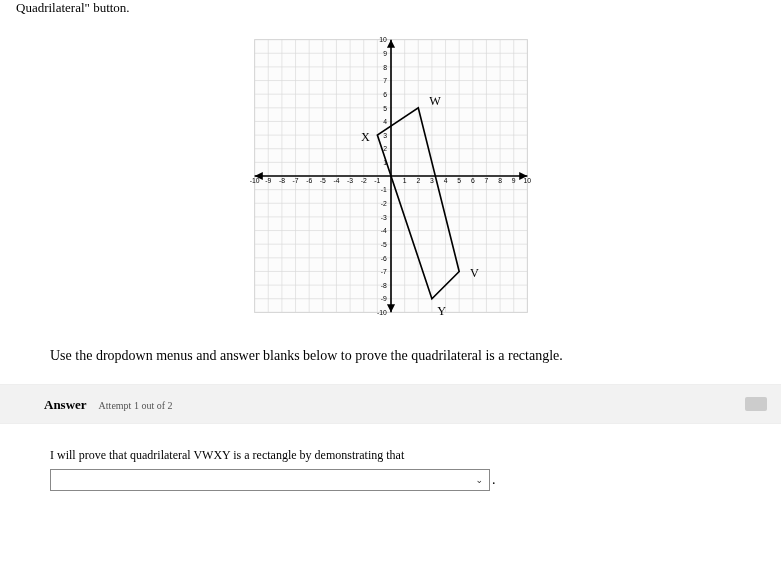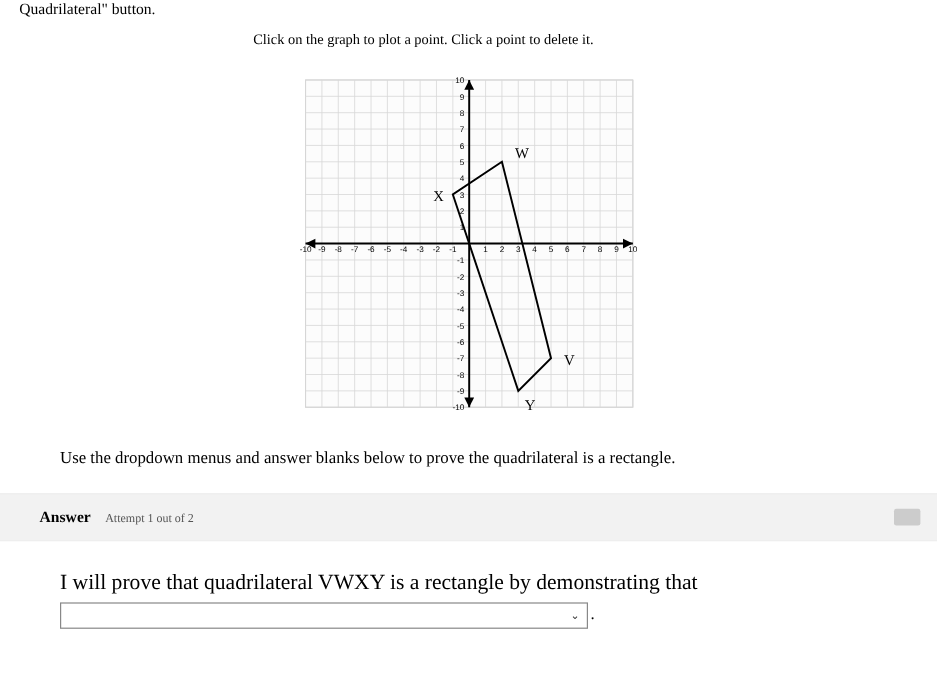--- a/index.html
+++ b/index.html
@@ -36,21 +36,21 @@
     .tick-label { font-size: 5px; fill: #000; font-family: Arial, sans-serif; }
     .point-label { font-size: 9px; fill: #000; font-family: Georgia, serif; }
     .shape-line { stroke: #000; stroke-width: 1.2; fill: none; }
     .prompt-text {
       font-size: 14px;
       margin: 0 0 20px 34px;
       font-family: Liberation Serif, serif;
     }
     .answer-bar {
       background: #f2f2f2;
-      padding: 10px 14px 10px 33px;
+      padding: 10px 14px 10px 44px;
       margin: 0 -16px 18px -16px;
       border-top: 1px solid #eee;
       border-bottom: 1px solid #eee;
       display: flex;
       align-items: center;
       justify-content: space-between;
     }
     .answer-label {
       font-weight: bold;
       font-size: 13px;
@@ -61,21 +61,21 @@
       margin-left: 8px;
     }
     .keyboard-icon {
       width: 22px; height: 14px;
       background: #ccc;
       border-radius: 2px;
       display: inline-block;
       position: relative;
     }
     .proof-line {
-      font-size: 18px;
+      font-size: 12px;
       margin-left: 34px;
       margin-bottom: 6px;
       margin-top: 24px;
     }
     .dropdown {
       margin-left: 34px;
       display: flex;
       align-items: center;
     }
     .select-box {
@@ -101,21 +101,20 @@
   </style>
 </head>
 <body>
 
 <div class="page-content">
 
   <div class="problem-partial">
     <span>Quadrilateral" button.</span>
   </div>
 
-  <div class="graph-instruction">Click on the graph to plot a point. Click a point to delete it.</div>
 
   <div class="graph-wrap">
     <svg class="graph-svg" viewBox="0 0 220 220">
 
       <rect x="10" y="10" width="200" height="200" fill="#fcfcfc" stroke="#ccc" stroke-width="0.6"></rect>
       <g id="grid-lines-g">
           <line x1="10" y1="10" x2="10" y2="210" class="grid-line"></line>
           <line x1="10" y1="10" x2="210" y2="10" class="grid-line"></line>
           <line x1="20" y1="10" x2="20" y2="210" class="grid-line"></line>
           <line x1="10" y1="20" x2="210" y2="20" class="grid-line"></line>

